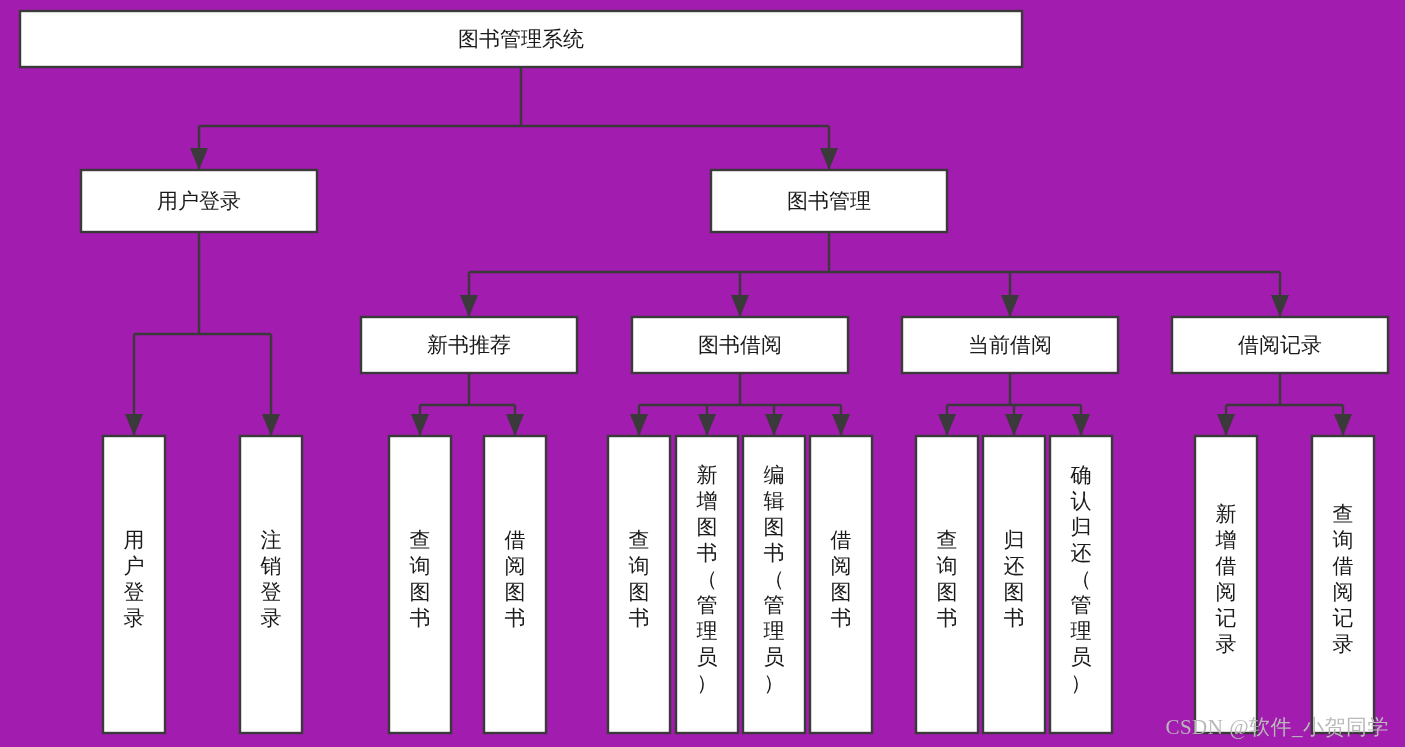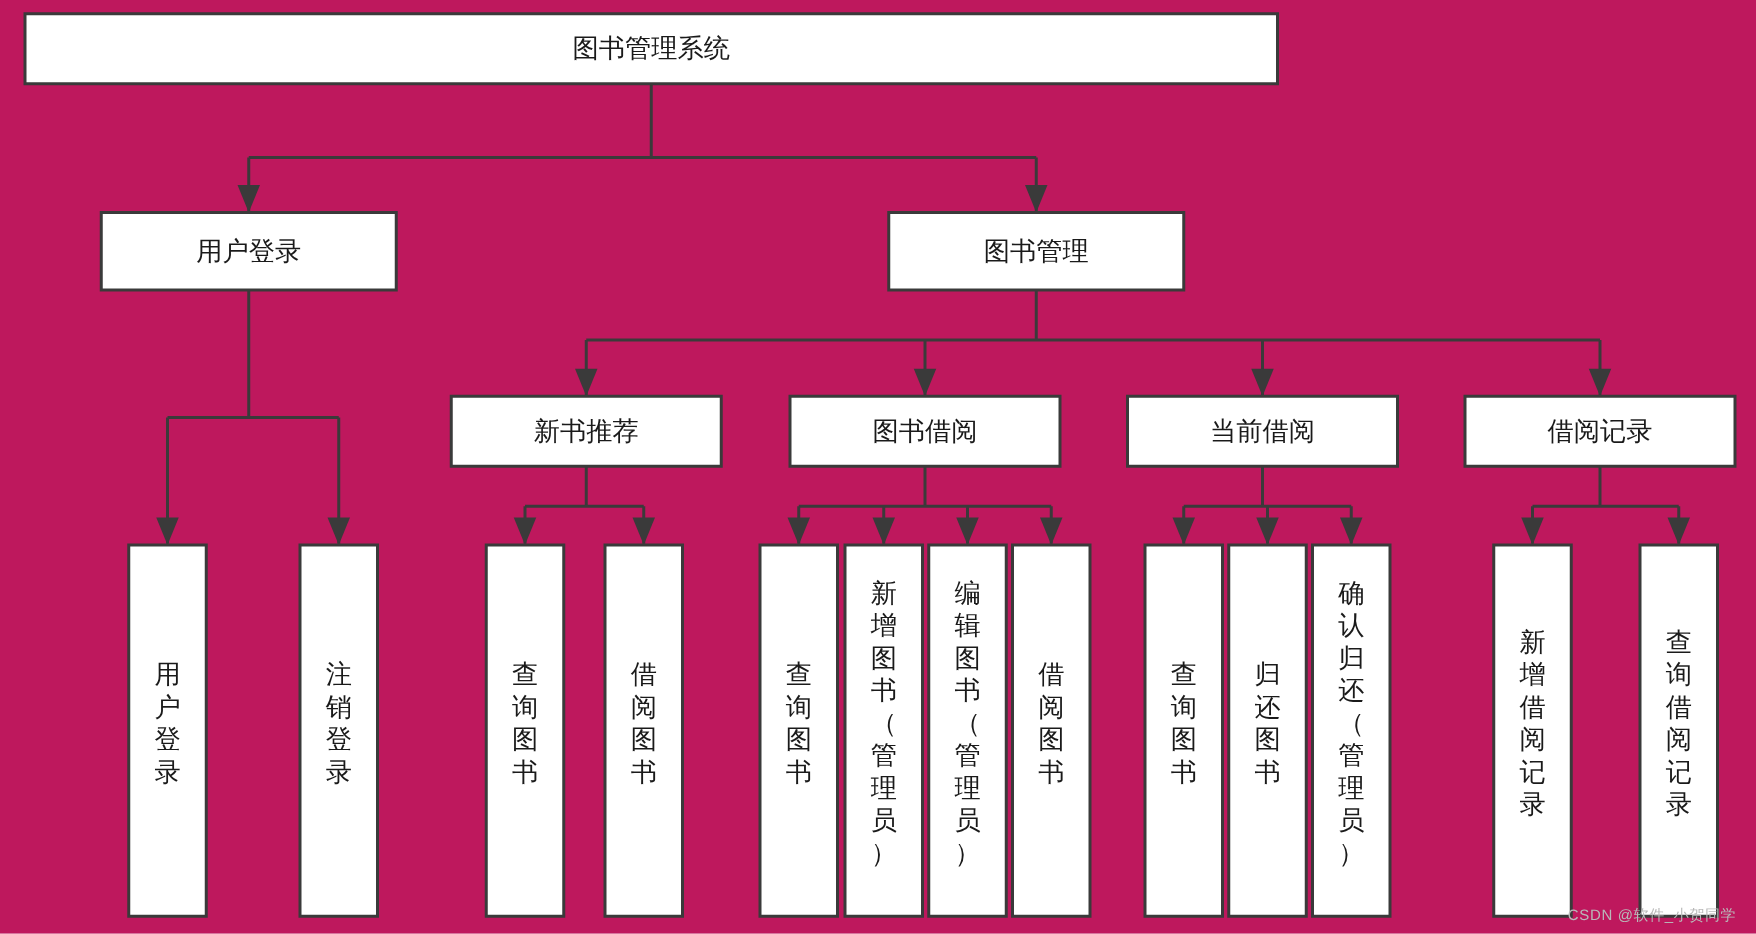--- a/index.html
+++ b/index.html
@@ -8,21 +8,21 @@
     padding: 0;
     background: #ffffff;
   }
   body {
     font-family: "DejaVu Sans", "Liberation Sans", sans-serif;
   }
   #diagram-root {
     position: relative;
     width: 1405px;
     height: 747px;
-    background: #be185d;
+    background: #a21caf;
     overflow: hidden;
   }
   svg.flow {
     position: absolute;
     left: 0;
     top: 0;
     width: 1405px;
     height: 747px;
     display: block;
   }
@@ -52,22 +52,22 @@
   .node-label-v {
     font-family: "DejaVu Sans", "Liberation Sans", sans-serif;
     fill: #1a1a1a;
     font-size: 21px;
     text-anchor: middle;
   }
   .watermark {
     position: absolute;
     right: 16px;
     bottom: 6px;
-    font-family: Liberation Sans, sans-serif;
-    font-size: 12px;
+    font-family: Liberation Serif, serif;
+    font-size: 21px;
     color: #b9b9b9;
     letter-spacing: 0.5px;
     white-space: nowrap;
     pointer-events: none;
   }
 </style>
 </head>
 <body>
 
 <div id="diagram-root">

